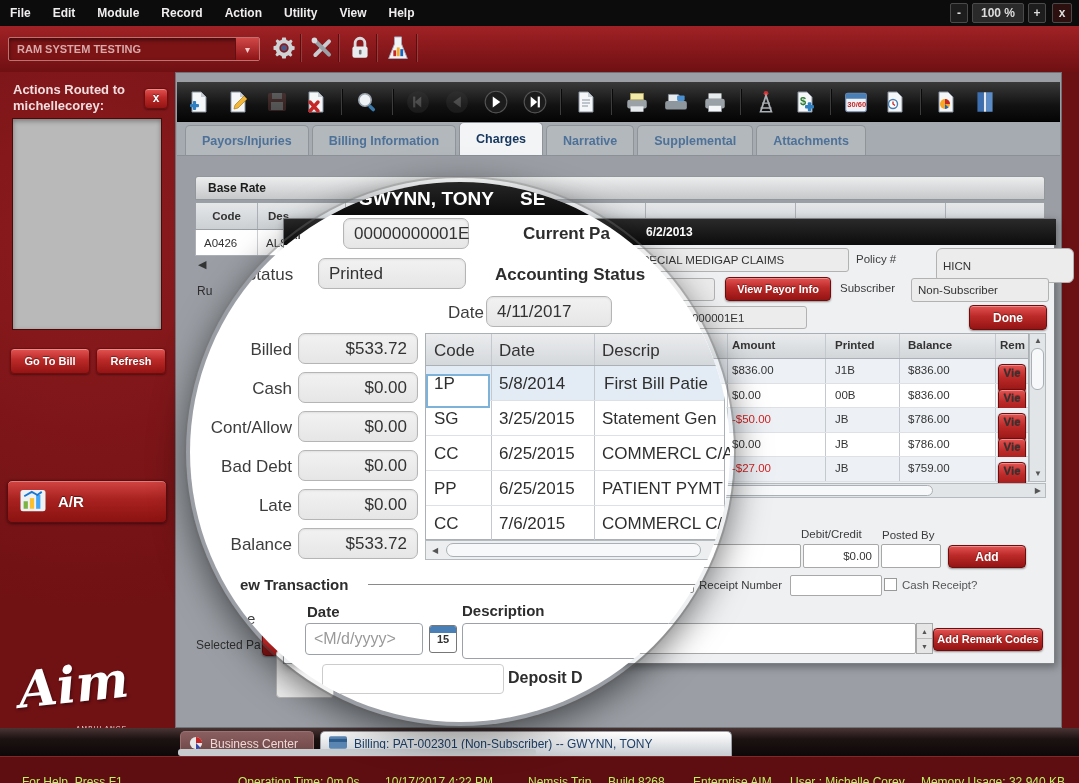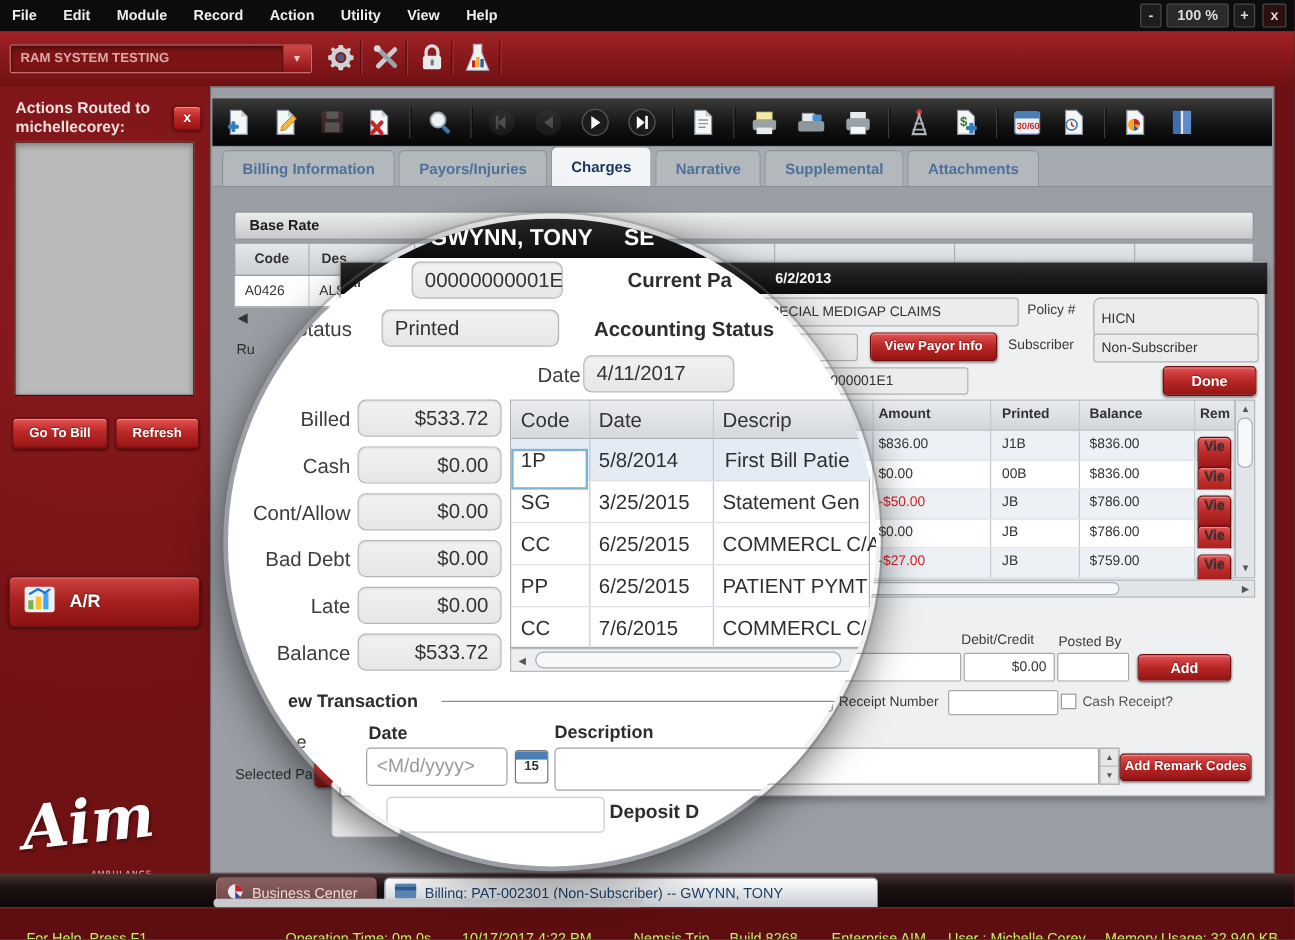--- a/index.html
+++ b/index.html
@@ -364,22 +364,22 @@
     <span class="ticon">
         <svg width="26" height="26" viewBox="0 0 24 24">
           <path d="M5 3h6v18H5z" fill="#3d6fb0"></path>
           <path d="M13 3h6v18h-6z" fill="#5b8cc8"></path>
           <path d="M11 3h2v18h-2z" fill="#e8ebee"></path>
         </svg>
       </span>
   </div>
 
   <div id="tabbar" class="abs">
+    <span class="tab">Payors/Injuries</span>
     <span class="tab">Billing Information</span>
-    <span class="tab">Payors/Injuries</span>
     <span class="tab active">Charges</span>
     <span class="tab">Narrative</span>
     <span class="tab">Supplemental</span>
     <span class="tab">Attachments</span>
   </div>
 
   <div id="baserate" class="abs">Base Rate</div>
   <div id="gridhead" class="abs">
     <span class="hc" style="width:62px;">Code</span>
     <span class="hc" style="width:88px;justify-content:flex-start;padding-left:10px;">Des</span>
@@ -399,21 +399,21 @@
   <div class="abs frag" style="left:196px;top:638px;">Selected Pa</div>
   <div class="abs redbtn" style="left:262px;top:620px;width:26px;height:36px;"></div>
   <div class="abs" style="left:276px;top:650px;width:58px;height:48px;background:#f2f2f2;border:1px solid #b8b8b8;border-radius:4px;"></div>
 
   <div id="dialog" class="abs">
     <div id="dlg-title">
       <span style="position:absolute;left:362px;top:6px;">6/2/2013</span>
     </div>
     <div class="fld" style="left:343px;top:29px;width:222px;height:24px;">SPECIAL MEDIGAP CLAIMS</div>
     <span class="dlbl" style="left:572px;top:34px;">Policy #</span>
-    <div class="fld" style="left:627px;top:29px;width:138px;height:35px;border-radius:6px;">HICN</div>
+    <div class="fld" style="left:652px;top:29px;width:138px;height:35px;border-radius:6px;">HICN</div>
     <div class="fld" style="left:343px;top:59px;width:88px;height:23px;">ment</div>
     <div class="redbtn dlg-redbtn" style="left:441px;top:58px;width:106px;height:24px;">View Payor Info</div>
     <span class="dlbl" style="left:556px;top:63px;">Subscriber</span>
     <div class="fld" style="left:627px;top:59px;width:138px;height:24px;">Non-Subscriber</div>
     <span class="dlbl" style="left:358px;top:91px;">I</span>
     <div class="fld" style="left:369px;top:87px;width:154px;height:23px;">00000000001E1</div>
     <div class="redbtn dlg-redbtn" style="left:685px;top:86px;width:78px;height:25px;font-size:12px;">Done</div>
 
     <div id="dgrid">
       <div class="dg-head">

